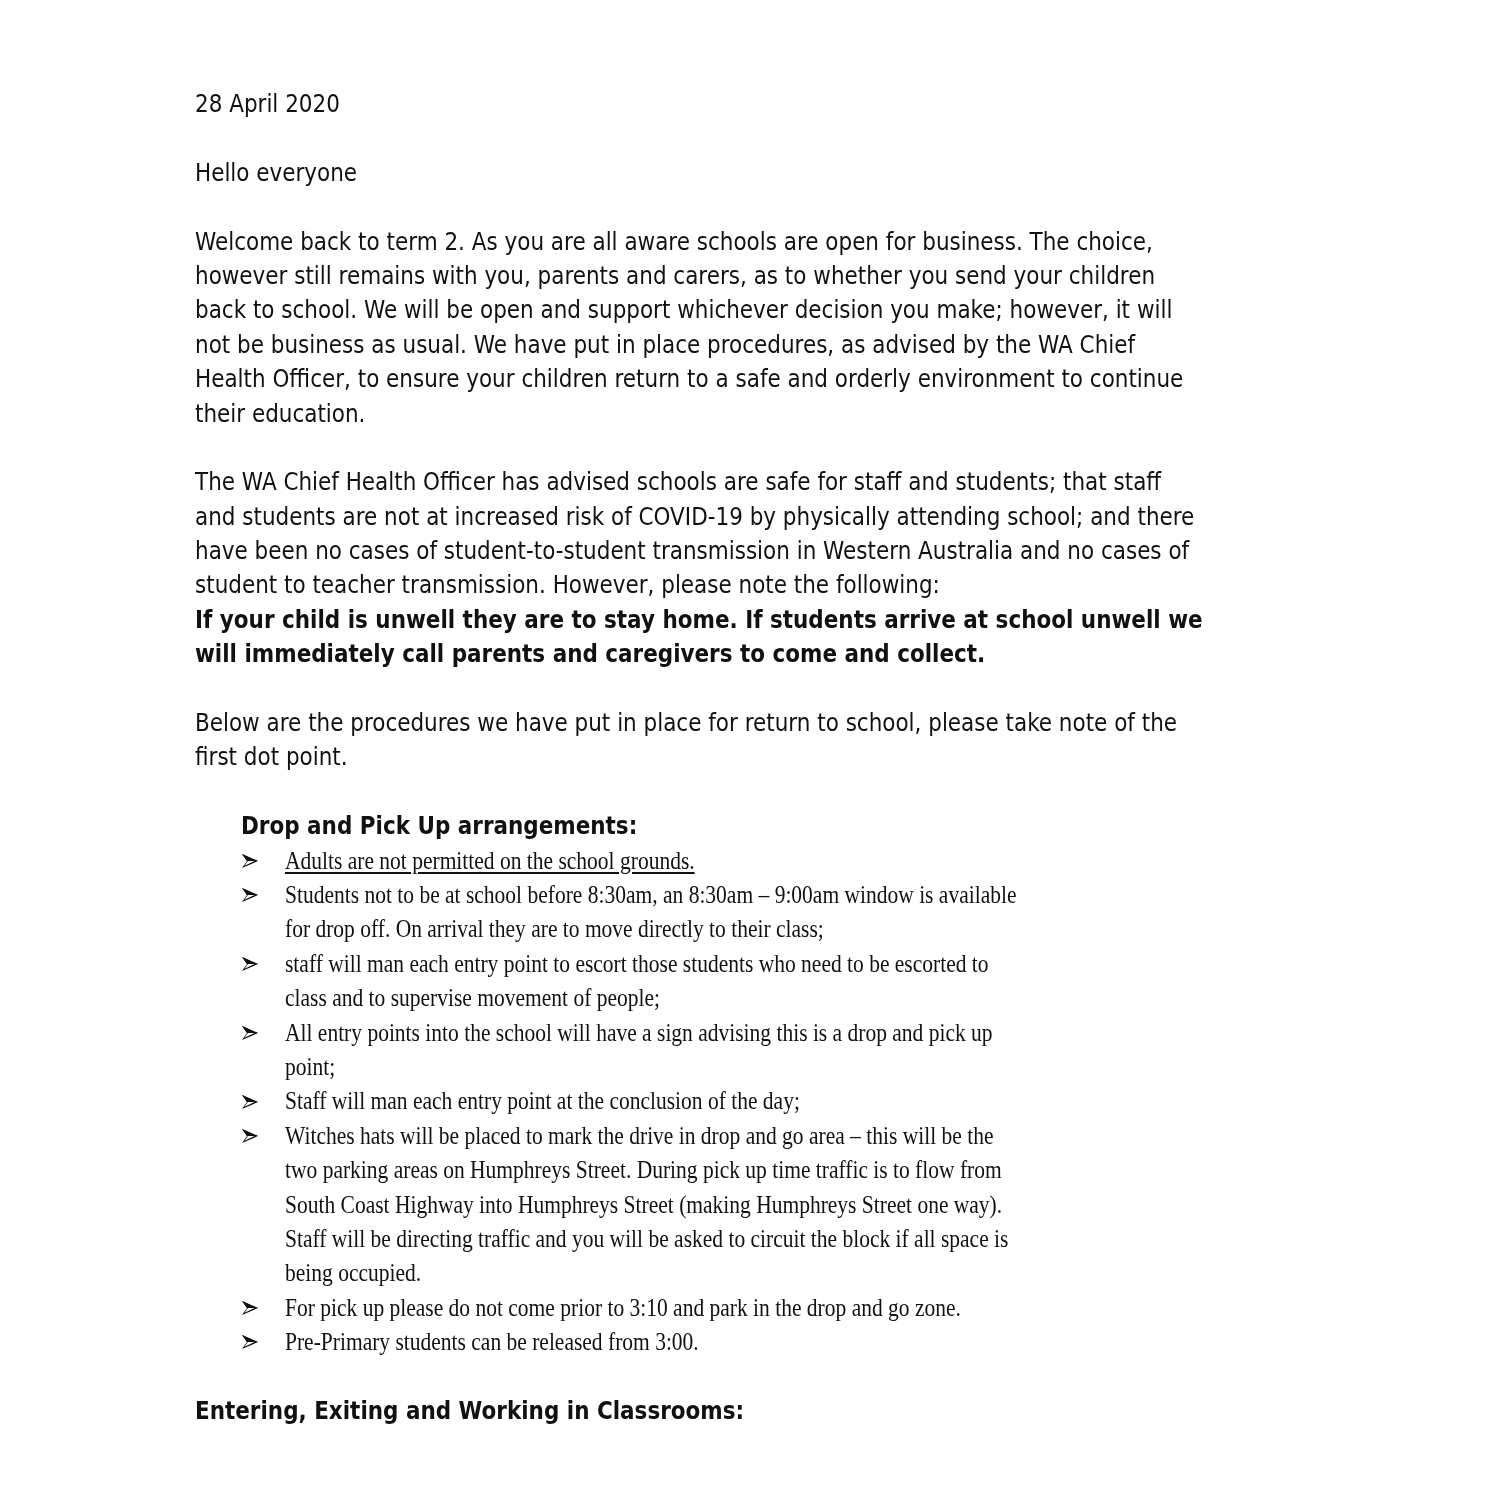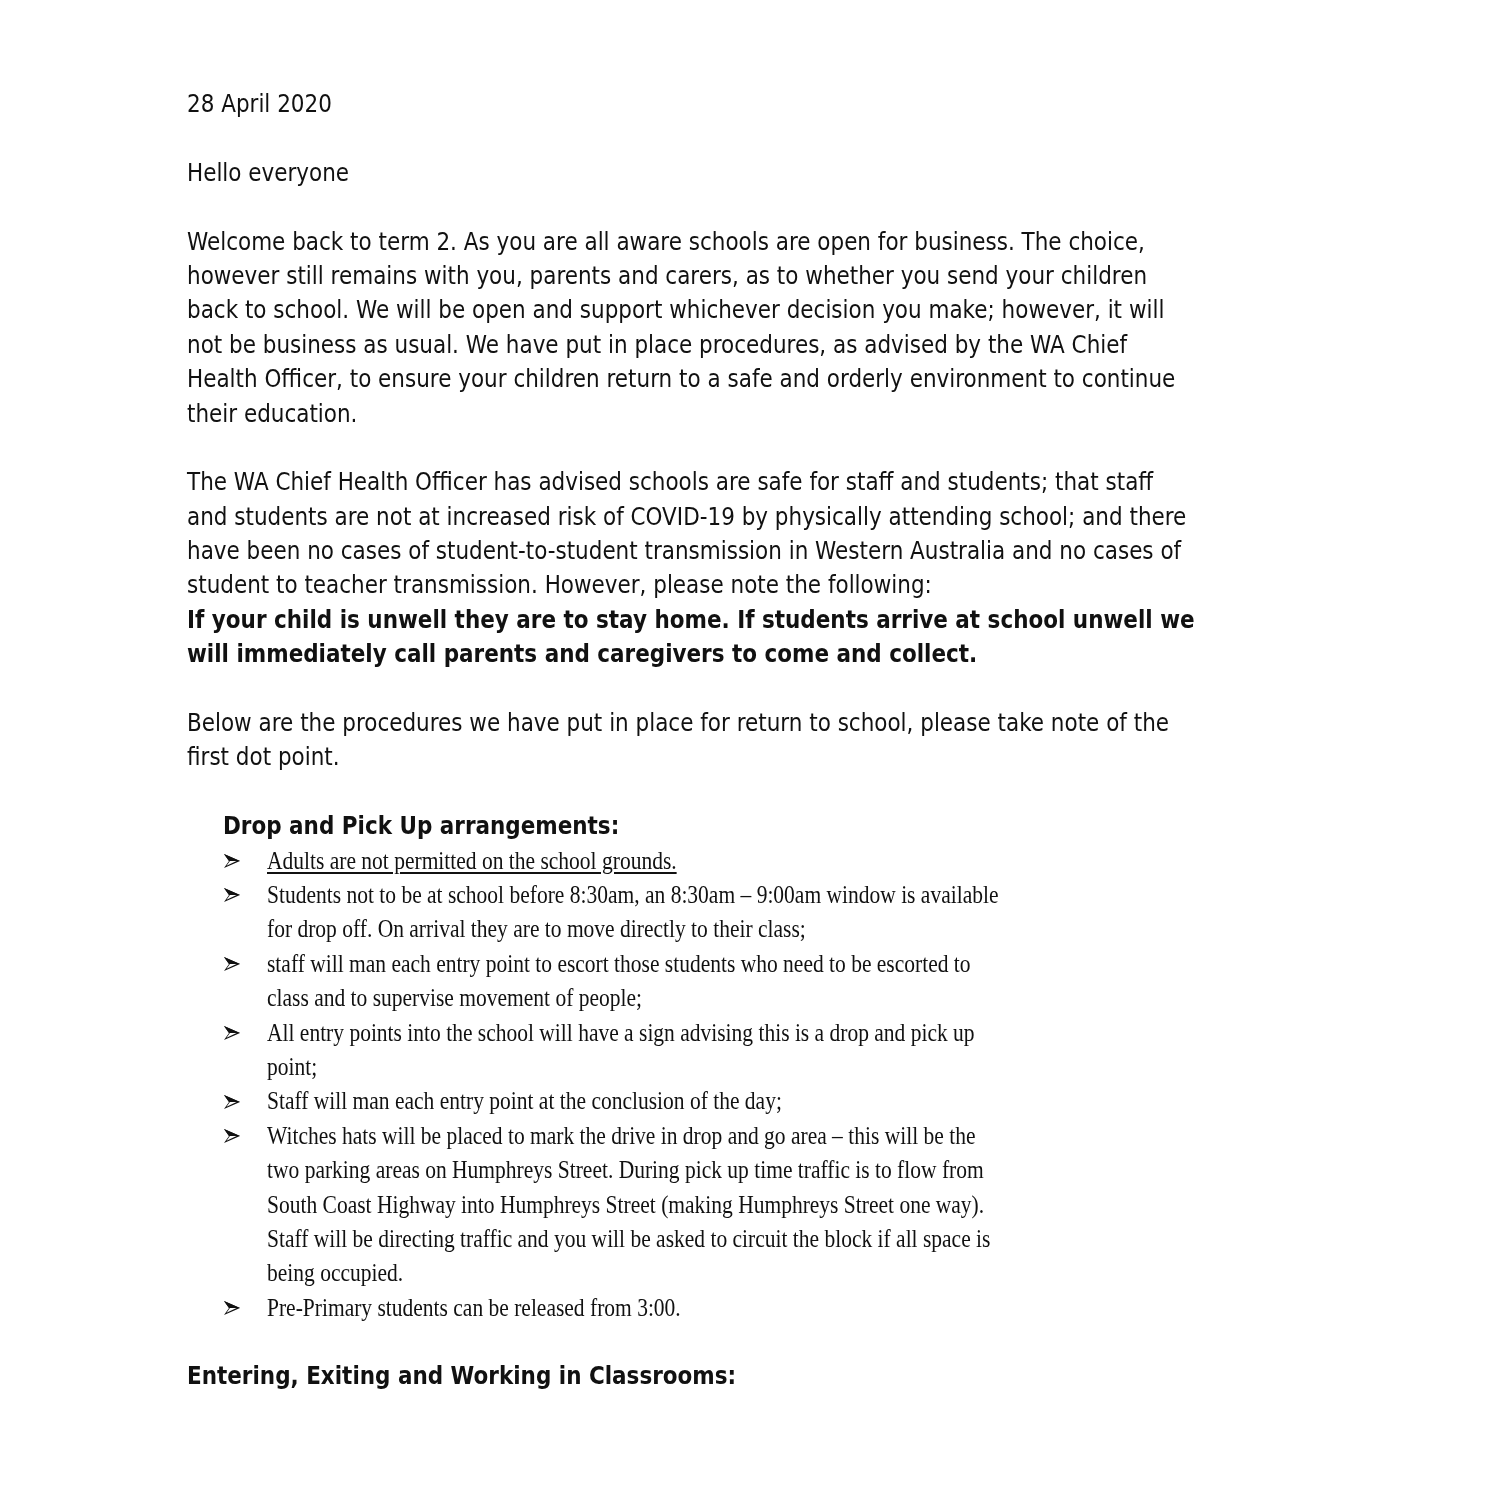--- a/index.html
+++ b/index.html
@@ -1,30 +1,30 @@
 <!DOCTYPE html>
 <html><head>
 <meta charset="utf-8">
 <style>
   html, body { margin: 0; padding: 0; background: #ffffff; }
   body { width: 1500px; height: 1500px; overflow: hidden; position: relative; }
   .page {
-    position: absolute; left: 187px; top: 87px; width: 1140px;
+    position: absolute; left: 195px; top: 87px; width: 1140px;
     font-family: "DejaVu Sans", sans-serif;
     font-size: 25px; line-height: 34.4px; color: #111111;
   }
   .line {
     display: block; white-space: nowrap;
     transform-origin: 0 50%; transform: scaleX(0.86);
     height: 34.4px;
   }
   .gap { height: 34.4px; }
   .bold { font-weight: bold; }
   .u { text-decoration: underline; text-underline-offset: 3px; }
-  .list { margin-left: 36px; }
+  .list { margin-left: 46px; }
   .li { position: relative; padding-left: 44px; font-family: Liberation Serif, serif; }
   .bullet {
     position: absolute; left: 0; top: 0; width: 22px; height: 34.4px;
     display: flex; align-items: center;
   }
   .bullet svg { width: 18px; height: 16px; }
 </style>
 </head>
 <body>
 
@@ -139,20 +139,31 @@
           </div>
   </div>
         <div class="li">
     <span class="bullet">
       <svg viewBox="0 0 18 16">
               <path d="M1 1 L17 8 L1 15 L6 8 Z M3.5 3.2 L6.9 8 L3.5 12.8 L13.5 8 Z" fill="#111" fill-rule="evenodd"></path>
               <path d="M1 1 L17 8 L6 8 Z" fill="#111"></path>
             </svg>
     </span>
     <div class="li-text">
+            <span class="line">For pick up please do not come prior to 3:10 and park in the drop and go zone.</span>
+          </div>
+  </div>
+        <div class="li">
+    <span class="bullet">
+      <svg viewBox="0 0 18 16">
+              <path d="M1 1 L17 8 L1 15 L6 8 Z M3.5 3.2 L6.9 8 L3.5 12.8 L13.5 8 Z" fill="#111" fill-rule="evenodd"></path>
+              <path d="M1 1 L17 8 L6 8 Z" fill="#111"></path>
+            </svg>
+    </span>
+    <div class="li-text">
             <span class="line">Pre-Primary students can be released from 3:00.</span>
           </div>
   </div>
       </div>
   </div>
   <div class="gap"></div>
 
   <span class="line bold">Entering, Exiting and Working in Classrooms:</span>
 </div>
 

